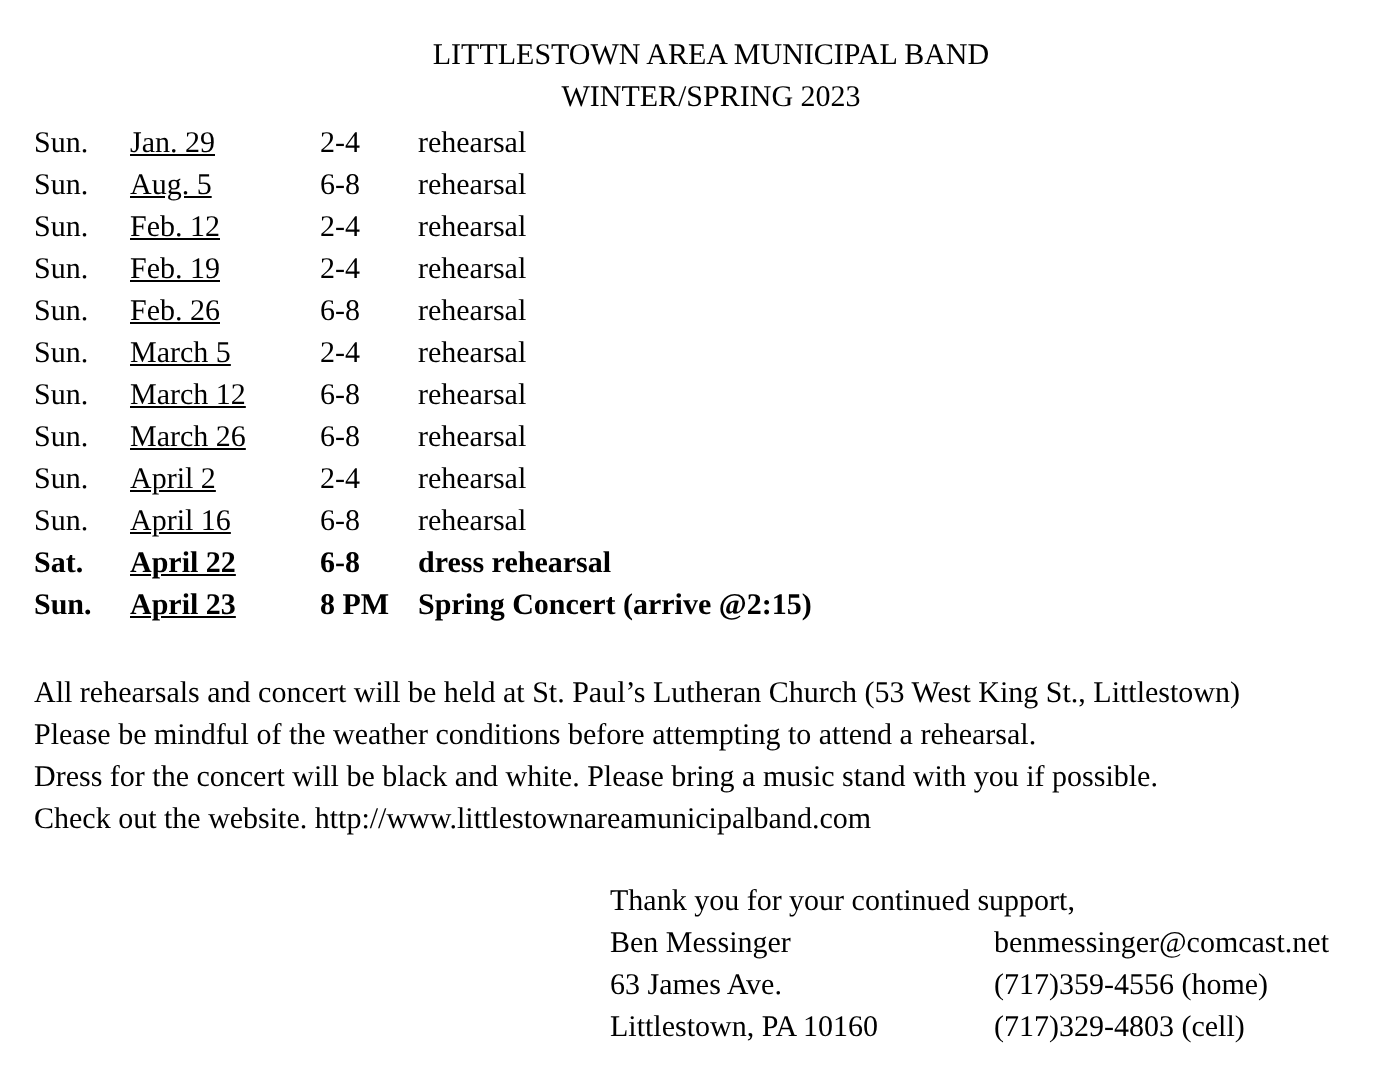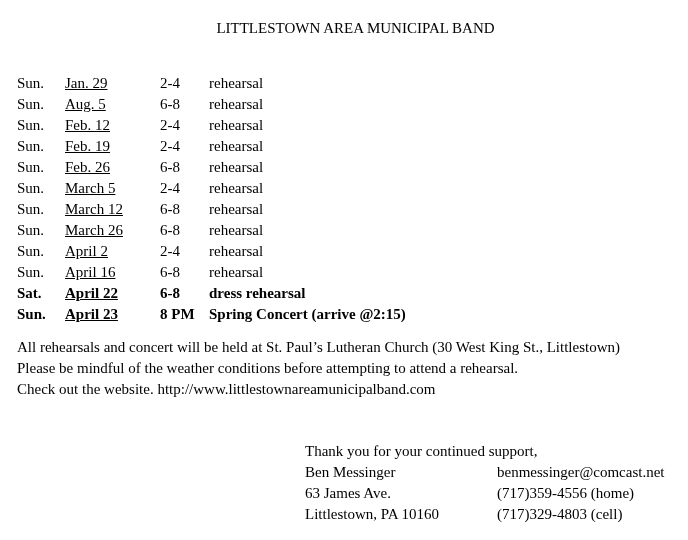--- a/index.html
+++ b/index.html
@@ -7,39 +7,40 @@
     width: 688px; height: 540px; position: relative; overflow: hidden;
     font-family: "Liberation Serif", "DejaVu Serif", serif;
     font-size: 15px; color: #000;
   }
   .title {
     position: absolute; left: 0; width: 688px; text-align: center;
     top: 18px; line-height: 21px; padding-left: 23px; box-sizing: border-box;
   }
   .schedule { position: absolute; left: 17px; top: 61px; }
   .row { position: relative; height: 21px; line-height: 21px; white-space: nowrap; }
-  .row span { position: absolute; top: 12px; }
+  .row span { position: absolute; top: 1px; }
   .c-day { left: 0; }
   .c-date { left: 48px; text-decoration: underline; }
   .c-time { left: 143px; }
   .c-event { left: 192px; }
   .row.bold { font-weight: bold; }
   .notes { position: absolute; left: 17px; top: 337px; line-height: 21px; }
   .notes div { white-space: nowrap; }
   .contact { position: absolute; left: 305px; top: 441px; line-height: 21px; }
   .contact .line { position: relative; height: 21px; white-space: nowrap; }
   .contact .line span { position: absolute; top: 0; }
   .contact .l { left: 0; }
   .contact .r { left: 192px; }
 </style>
 </head>
 <body>
 
 <div class="title">
   <div>LITTLESTOWN AREA MUNICIPAL BAND</div>
+  <div>WINTER/SPRING 2023</div>
 </div>
 
 <div class="schedule" id="schedule">
     <div class="row">
       <span class="c-day">Sun.</span>
       <span class="c-date">Jan. 29</span>
       <span class="c-time">2-4</span>
       <span class="c-event">rehearsal</span>
     </div>
     <div class="row">
@@ -104,22 +105,23 @@
     </div>
     <div class="row bold">
       <span class="c-day">Sun.</span>
       <span class="c-date">April 23</span>
       <span class="c-time">8 PM</span>
       <span class="c-event">Spring Concert (arrive @2:15)</span>
     </div>
   </div>
 
 <div class="notes">
-  <div>All rehearsals and concert will be held at St. Paul’s Lutheran Church (30 West King St., Littlestown)</div>
+  <div>All rehearsals and concert will be held at St. Paul’s Lutheran Church (53 West King St., Littlestown)</div>
   <div>Please be mindful of the weather conditions before attempting to attend a rehearsal.</div>
+  <div>Dress for the concert will be black and white. Please bring a music stand with you if possible.</div>
   <div>Check out the website. http://www.littlestownareamunicipalband.com</div>
 </div>
 
 <div class="contact">
   <div class="line">
       <span class="l">Thank you for your continued support,</span>
     </div>
   <div class="line">
     <span class="l">Ben Messinger</span>
     <span class="r">benmessinger@comcast.net</span>

